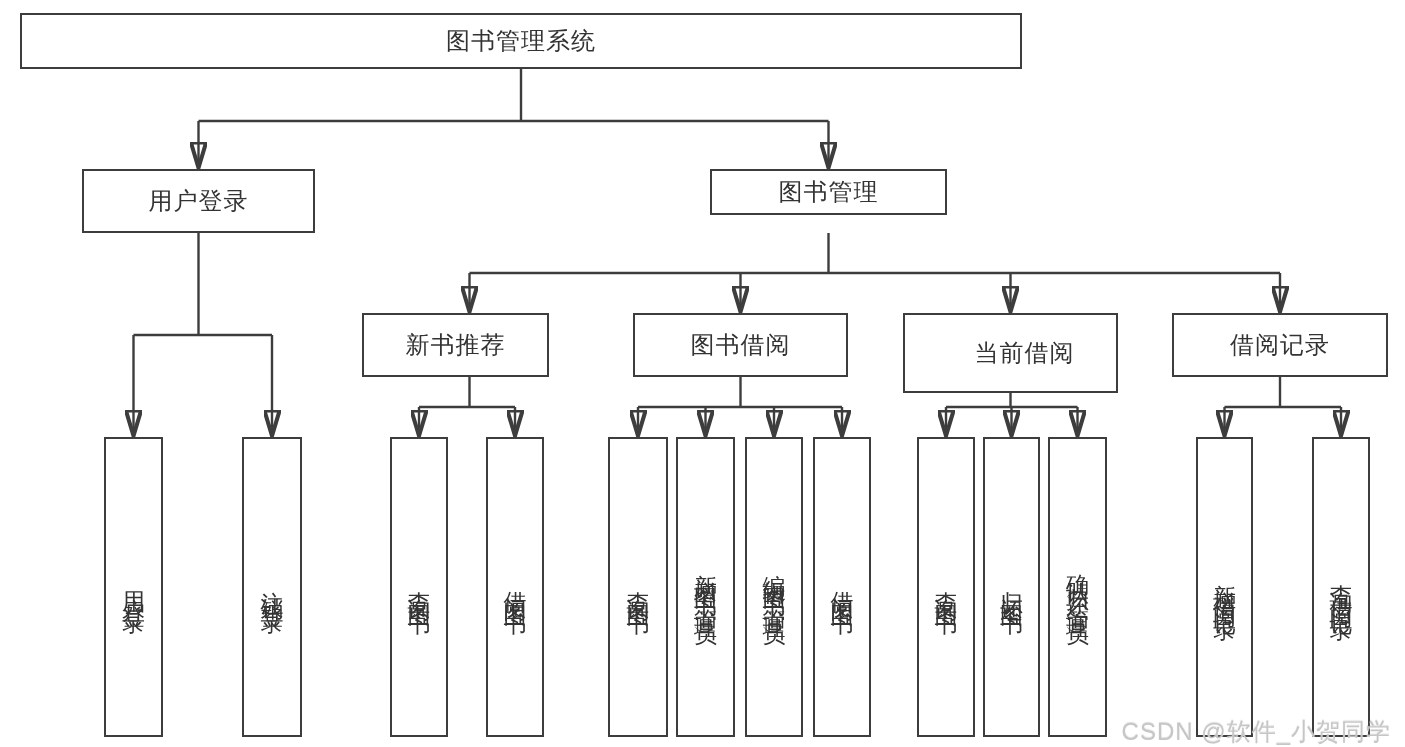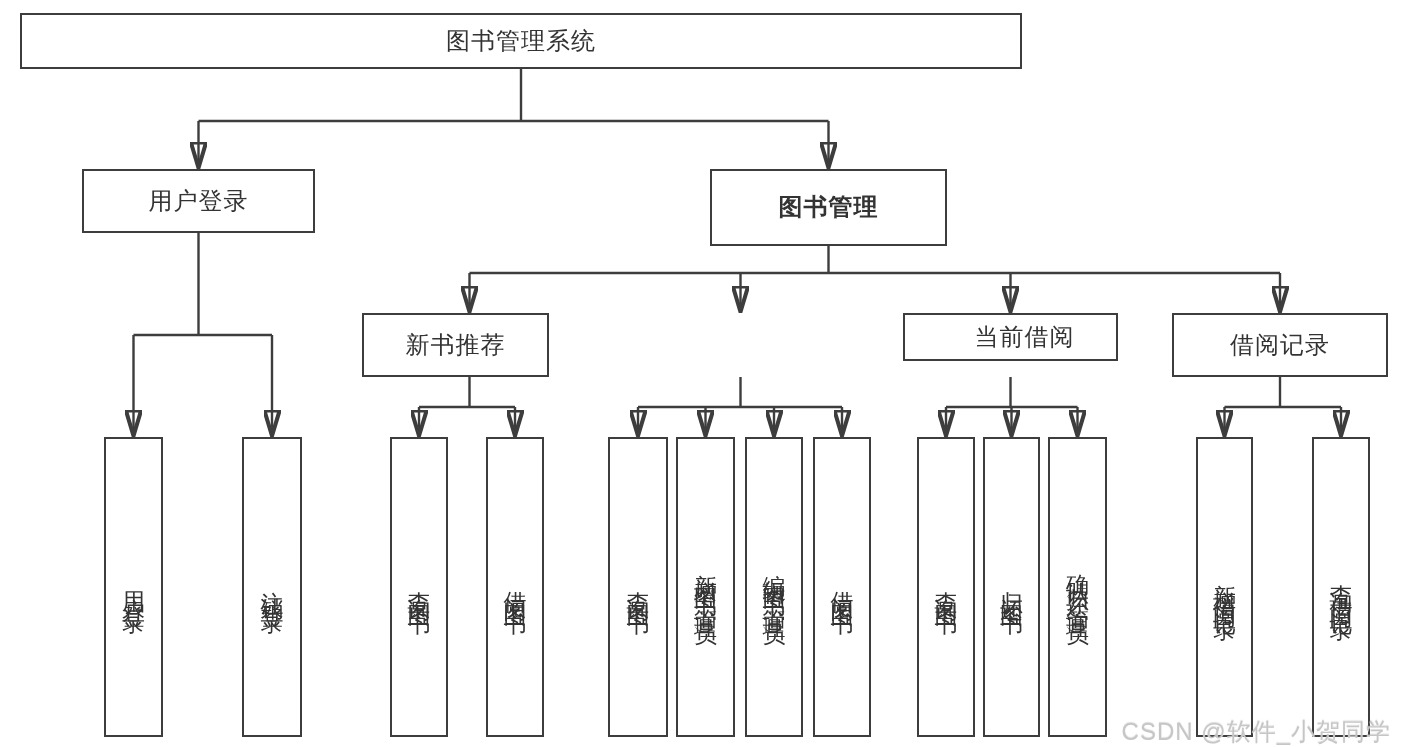--- a/index.html
+++ b/index.html
@@ -111,28 +111,31 @@
     <path d="M1341,407 V435" marker-end="url(#ah)"></path>
   </svg>
 
   <div class="node" style="left:20px; top:13px; width:1002px; height:56px;">
     <span class="lbl">图书管理系统</span>
   </div>
 
   <div class="node" style="left:82px; top:169px; width:233px; height:64px;">
     <span class="lbl">用户登录</span>
   </div>
-  <div class="node" style="left:710px; top:169px; width:237px; height:77px;font-weight:bold;">
+  <div class="node" style="left:710px; top:169px; width:237px; height:46px;">
     <span class="lbl">图书管理</span>
   </div>
 
   <div class="node" style="left:362px; top:313px; width:187px; height:64px;">
     <span class="lbl">新书推荐</span>
   </div>
-  <div class="node" style="left:903px; top:313px; width:215px; height:48px;padding-left:28px;">
+  <div class="node" style="left:633px; top:313px; width:215px; height:64px;">
+    <span class="lbl">图书借阅</span>
+  </div>
+  <div class="node" style="left:903px; top:313px; width:215px; height:80px;padding-left:28px;">
     <span class="lbl">当前借阅</span>
   </div>
   <div class="node" style="left:1172px; top:313px; width:216px; height:64px;">
     <span class="lbl">借阅记录</span>
   </div>
 
   <div class="node leaf" style="left:104px; top:437px; width:59px; height:300px;">
     <span class="lbl">用户登录</span>
   </div>
   <div class="node leaf" style="left:242px; top:437px; width:60px; height:300px;">

